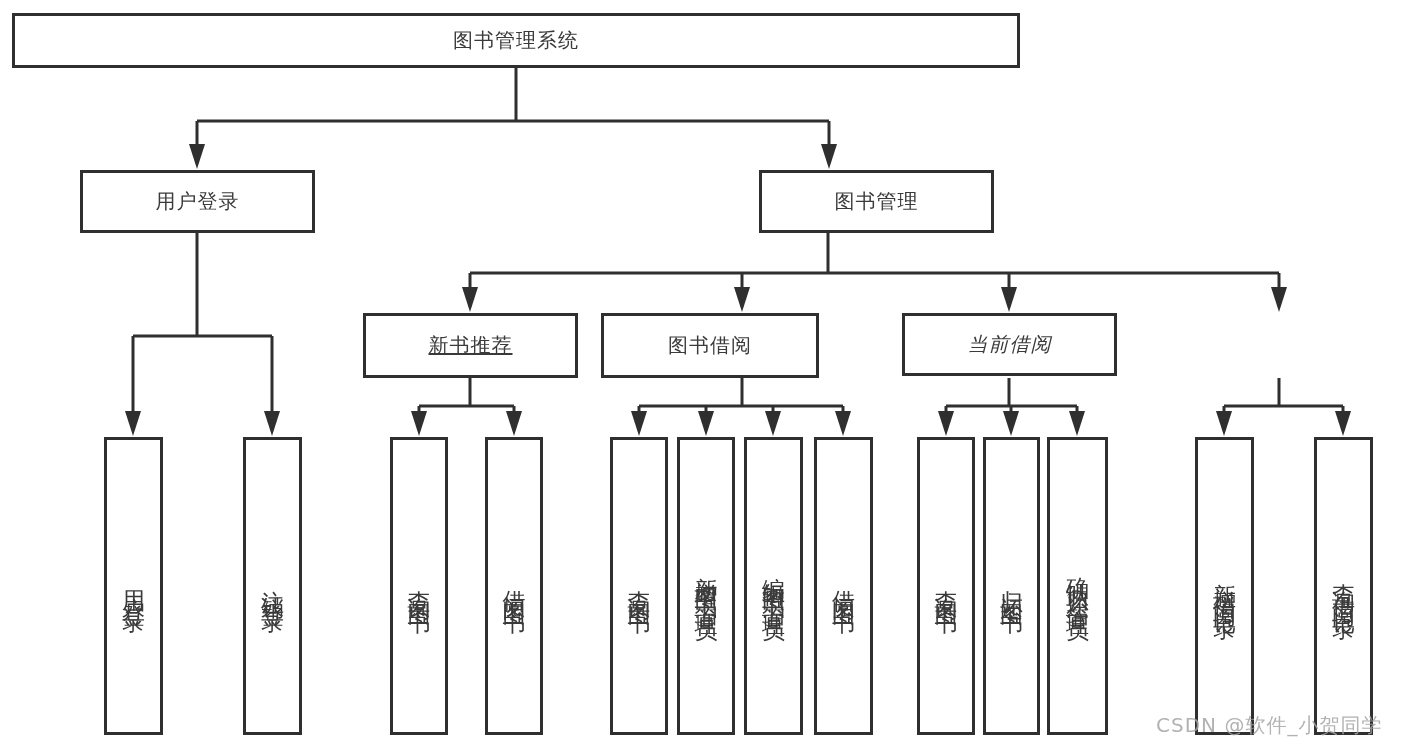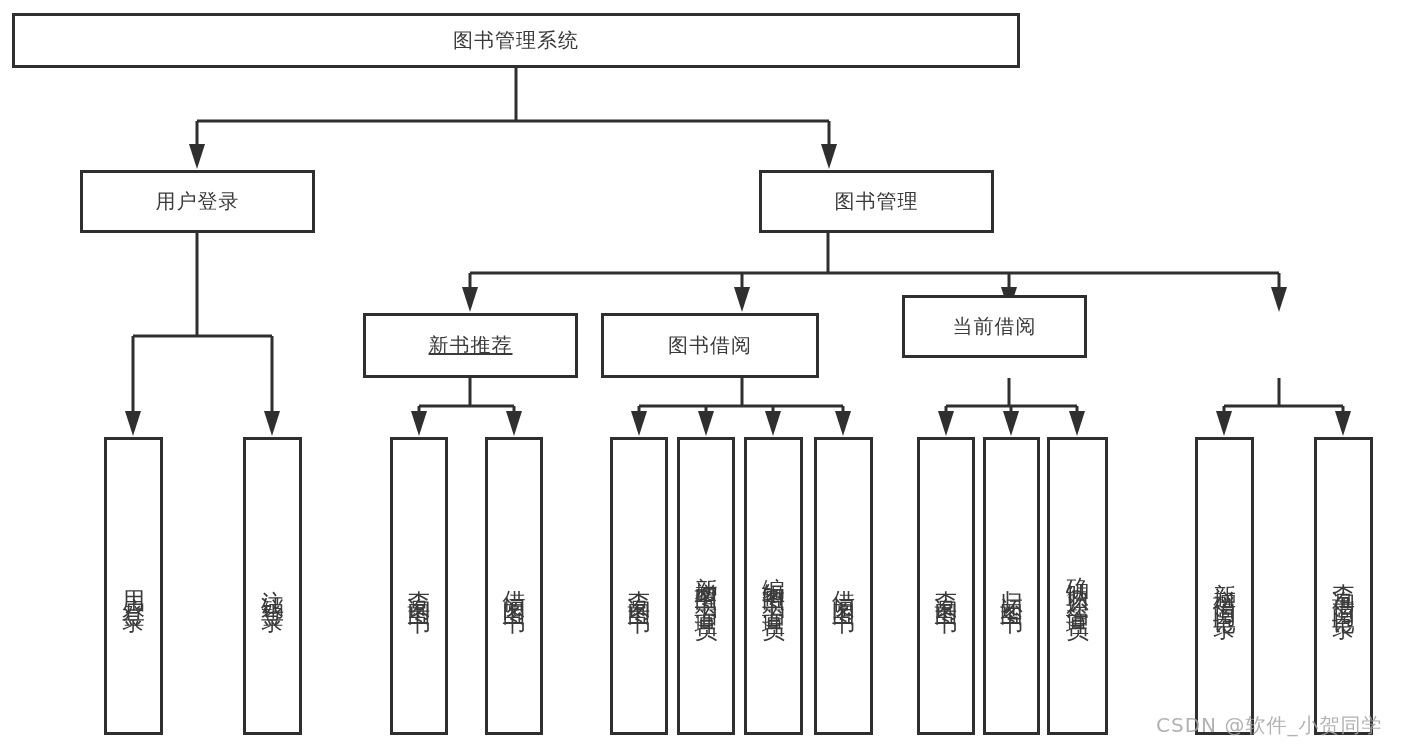--- a/index.html
+++ b/index.html
@@ -142,21 +142,21 @@
   <div class="node h" style="left:711px; top:170px; width:235px; height:63px;margin-left:48px;">
     <span class="label">图书管理</span>
   </div>
 
   <div class="node h" style="left:363px; top:313px; width:215px; height:65px;text-decoration:underline;">
     <span class="label">新书推荐</span>
   </div>
   <div class="node h" style="left:601px; top:313px; width:218px; height:65px;">
     <span class="label">图书借阅</span>
   </div>
-  <div class="node h" style="left:902px; top:295px; width:185px; height:63px;">
+  <div class="node h" style="left:902px; top:313px; width:215px; height:63px;font-style:italic;">
     <span class="label">当前借阅</span>
   </div>
 
   <div class="node v" style="left:104px; top:437px; width:59px; height:298px;">
     <span class="label">用户登录</span>
   </div>
   <div class="node v" style="left:243px; top:437px; width:59px; height:298px;">
     <span class="label">注销登录</span>
   </div>
 

